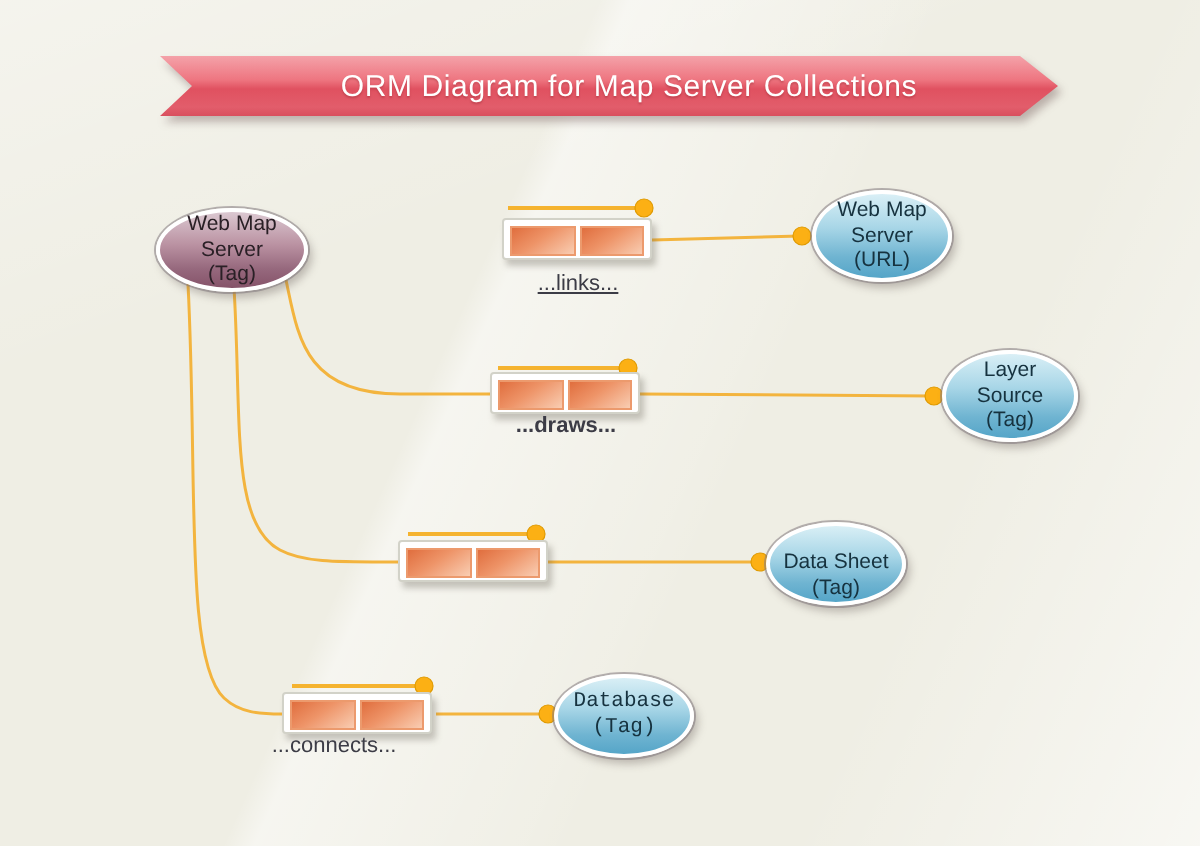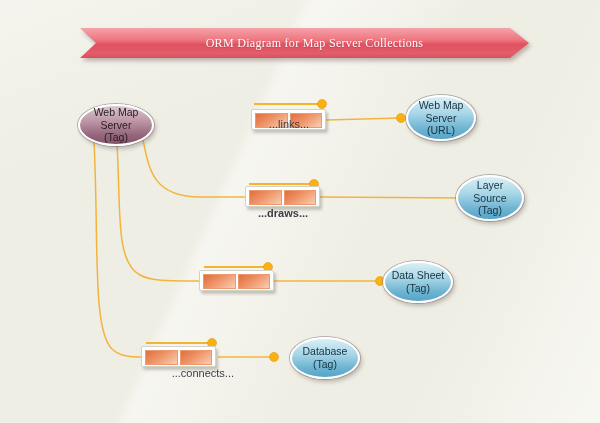--- a/index.html
+++ b/index.html
@@ -19,24 +19,23 @@
     position:absolute;left:80px;top:28px;width:449px;height:30px;
     filter:drop-shadow(2px 3px 2px rgba(90,60,60,0.35));
   }
   .banner{
     width:100%;height:100%;
     clip-path:polygon(0 0, 430px 0, 449px 15px, 430px 30px, 0 30px, 16px 15px);
     background:linear-gradient(180deg,#f4a2a9 0%,#ee7580 40%,#e05160 55%,#e25d6b 85%,#d94f5e 100%);
     display:flex;align-items:center;justify-content:center;
   }
   .banner-title{
-    color:#ffffff;font-size:12px;letter-spacing:0.3px;
+    color:#ffffff;font-size:15px;letter-spacing:0.3px;
     padding-left:20px;
     text-shadow:0 1px 1px rgba(150,40,50,0.4);
-    font-family:Liberation Serif, serif;
   }
   
   .entity{
     position:absolute;border-radius:50%;
     display:flex;align-items:center;justify-content:center;text-align:center;
     border:2px solid #ffffff;
     box-shadow:0 0 0 1px rgba(130,120,125,0.55), 2px 3px 4px rgba(110,100,95,0.40);
   }
   .entity-label{
     white-space:pre-line;font-size:10.5px;line-height:1.22;
@@ -105,54 +104,54 @@
   <div class="entity maroon" style="left:78px;top:104px;width:72px;height:38px;">
     <span class="entity-label">Web Map
 Server
 (Tag)</span>
   </div>
 
   <div class="rolebox" style="left:251px;top:109px;width:75px;height:21px;">
     <span class="role"></span>
     <span class="role"></span>
   </div>
-  <div class="pred-label" style="left:247px;top:118px;width:84px;">...links...</div>
+  <div class="pred-label" style="left:247px;top:136px;width:84px;text-decoration:underline;">...links...</div>
 
   <div class="rolebox" style="left:245px;top:186px;width:75px;height:21px;">
     <span class="role"></span>
     <span class="role"></span>
   </div>
   <div class="pred-label" style="left:241px;top:207px;width:84px;font-weight:bold;">...draws...</div>
 
   <div class="rolebox" style="left:199px;top:270px;width:75px;height:21px;">
     <span class="role"></span>
     <span class="role"></span>
   </div>
 
   <div class="rolebox" style="left:141px;top:346px;width:75px;height:21px;">
     <span class="role"></span>
     <span class="role"></span>
   </div>
-  <div class="pred-label" style="left:142px;top:367px;width:92px;text-align:right;">...connects...</div>
+  <div class="pred-label" style="left:121px;top:367px;width:92px;">...connects...</div>
 
   <div class="entity blue" style="left:406px;top:95px;width:66px;height:42px;">
     <span class="entity-label">Web Map
 Server
 (URL)</span>
   </div>
 
-  <div class="entity blue" style="left:456px;top:175px;width:64px;height:42px;text-align:center;">
+  <div class="entity blue" style="left:471px;top:175px;width:64px;height:42px;text-align:center;">
     <span class="entity-label">Layer
 Source
 (Tag)</span>
   </div>
 
-  <div class="entity blue" style="left:383px;top:261px;width:66px;height:38px;">
+  <div class="entity blue" style="left:383px;top:261px;width:66px;height:38px;align-items:flex-end;">
     <span class="entity-label">Data Sheet
 (Tag)</span>
   </div>
 
-  <div class="entity blue" style="left:290px;top:337px;width:66px;height:38px;">
+  <div class="entity blue" style="left:277px;top:337px;width:66px;height:38px;font-family:Liberation Mono, monospace;">
     <span class="entity-label">Database
 (Tag)</span>
   </div>
 
 </div>
 
 </body></html>

